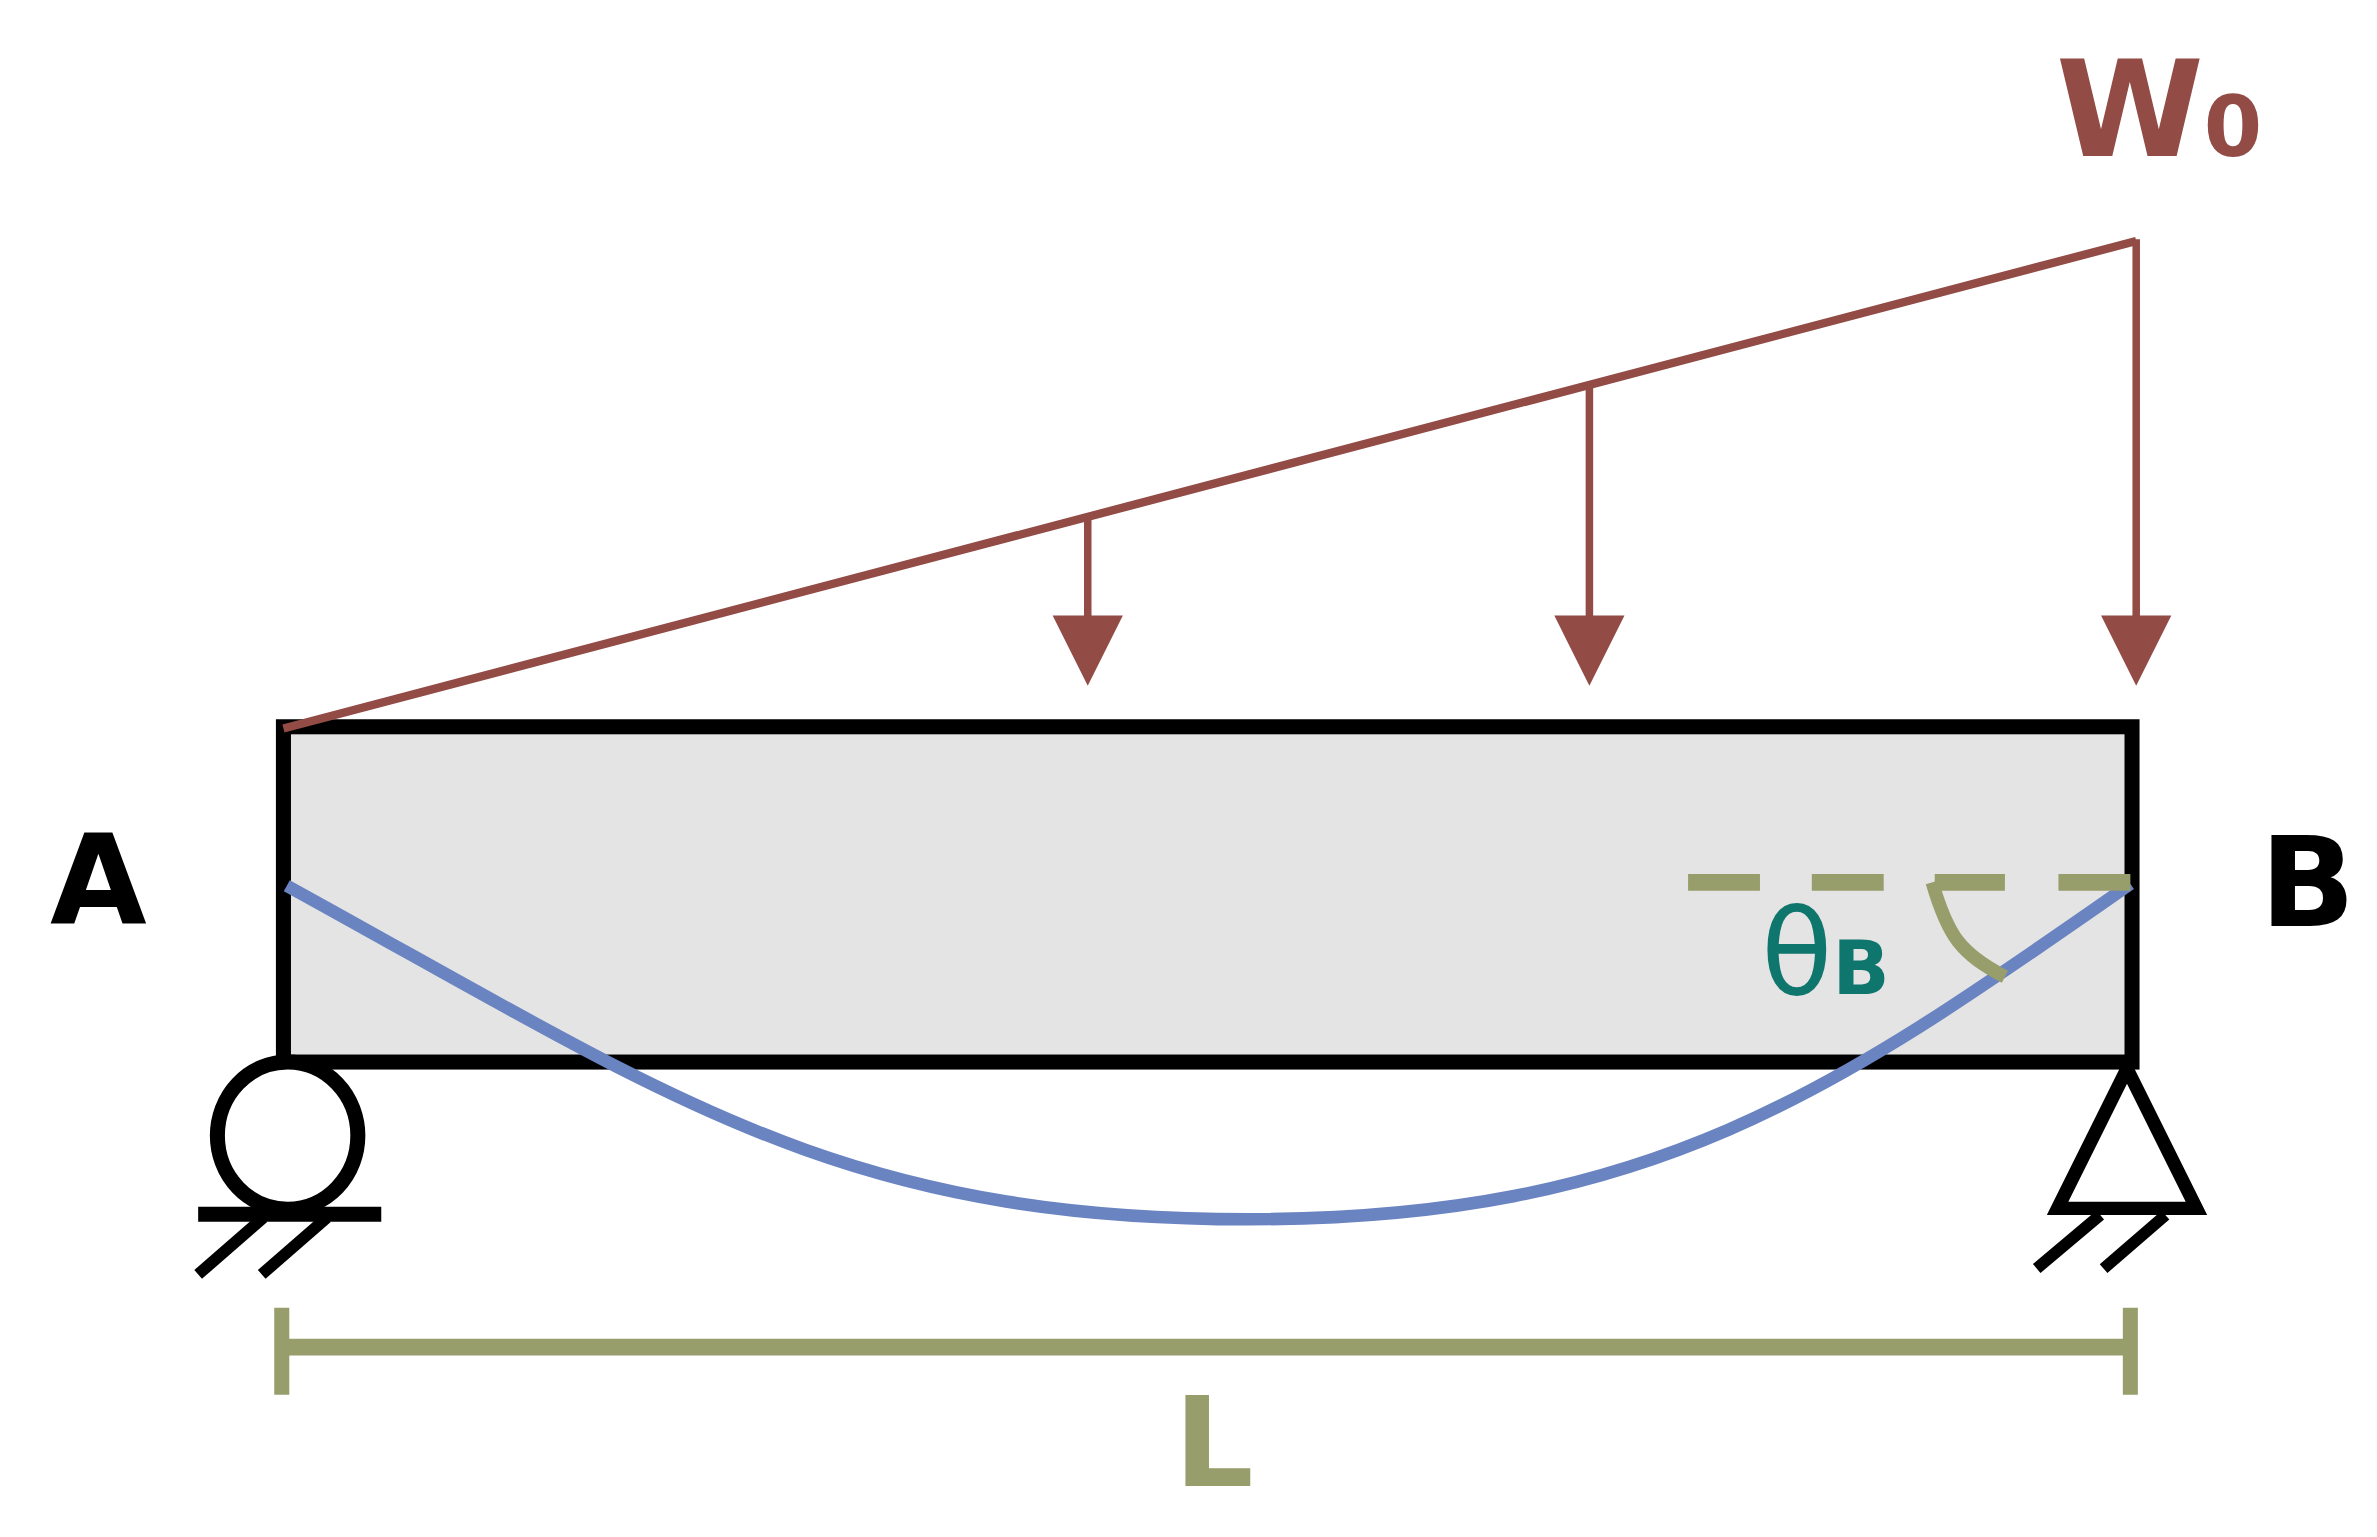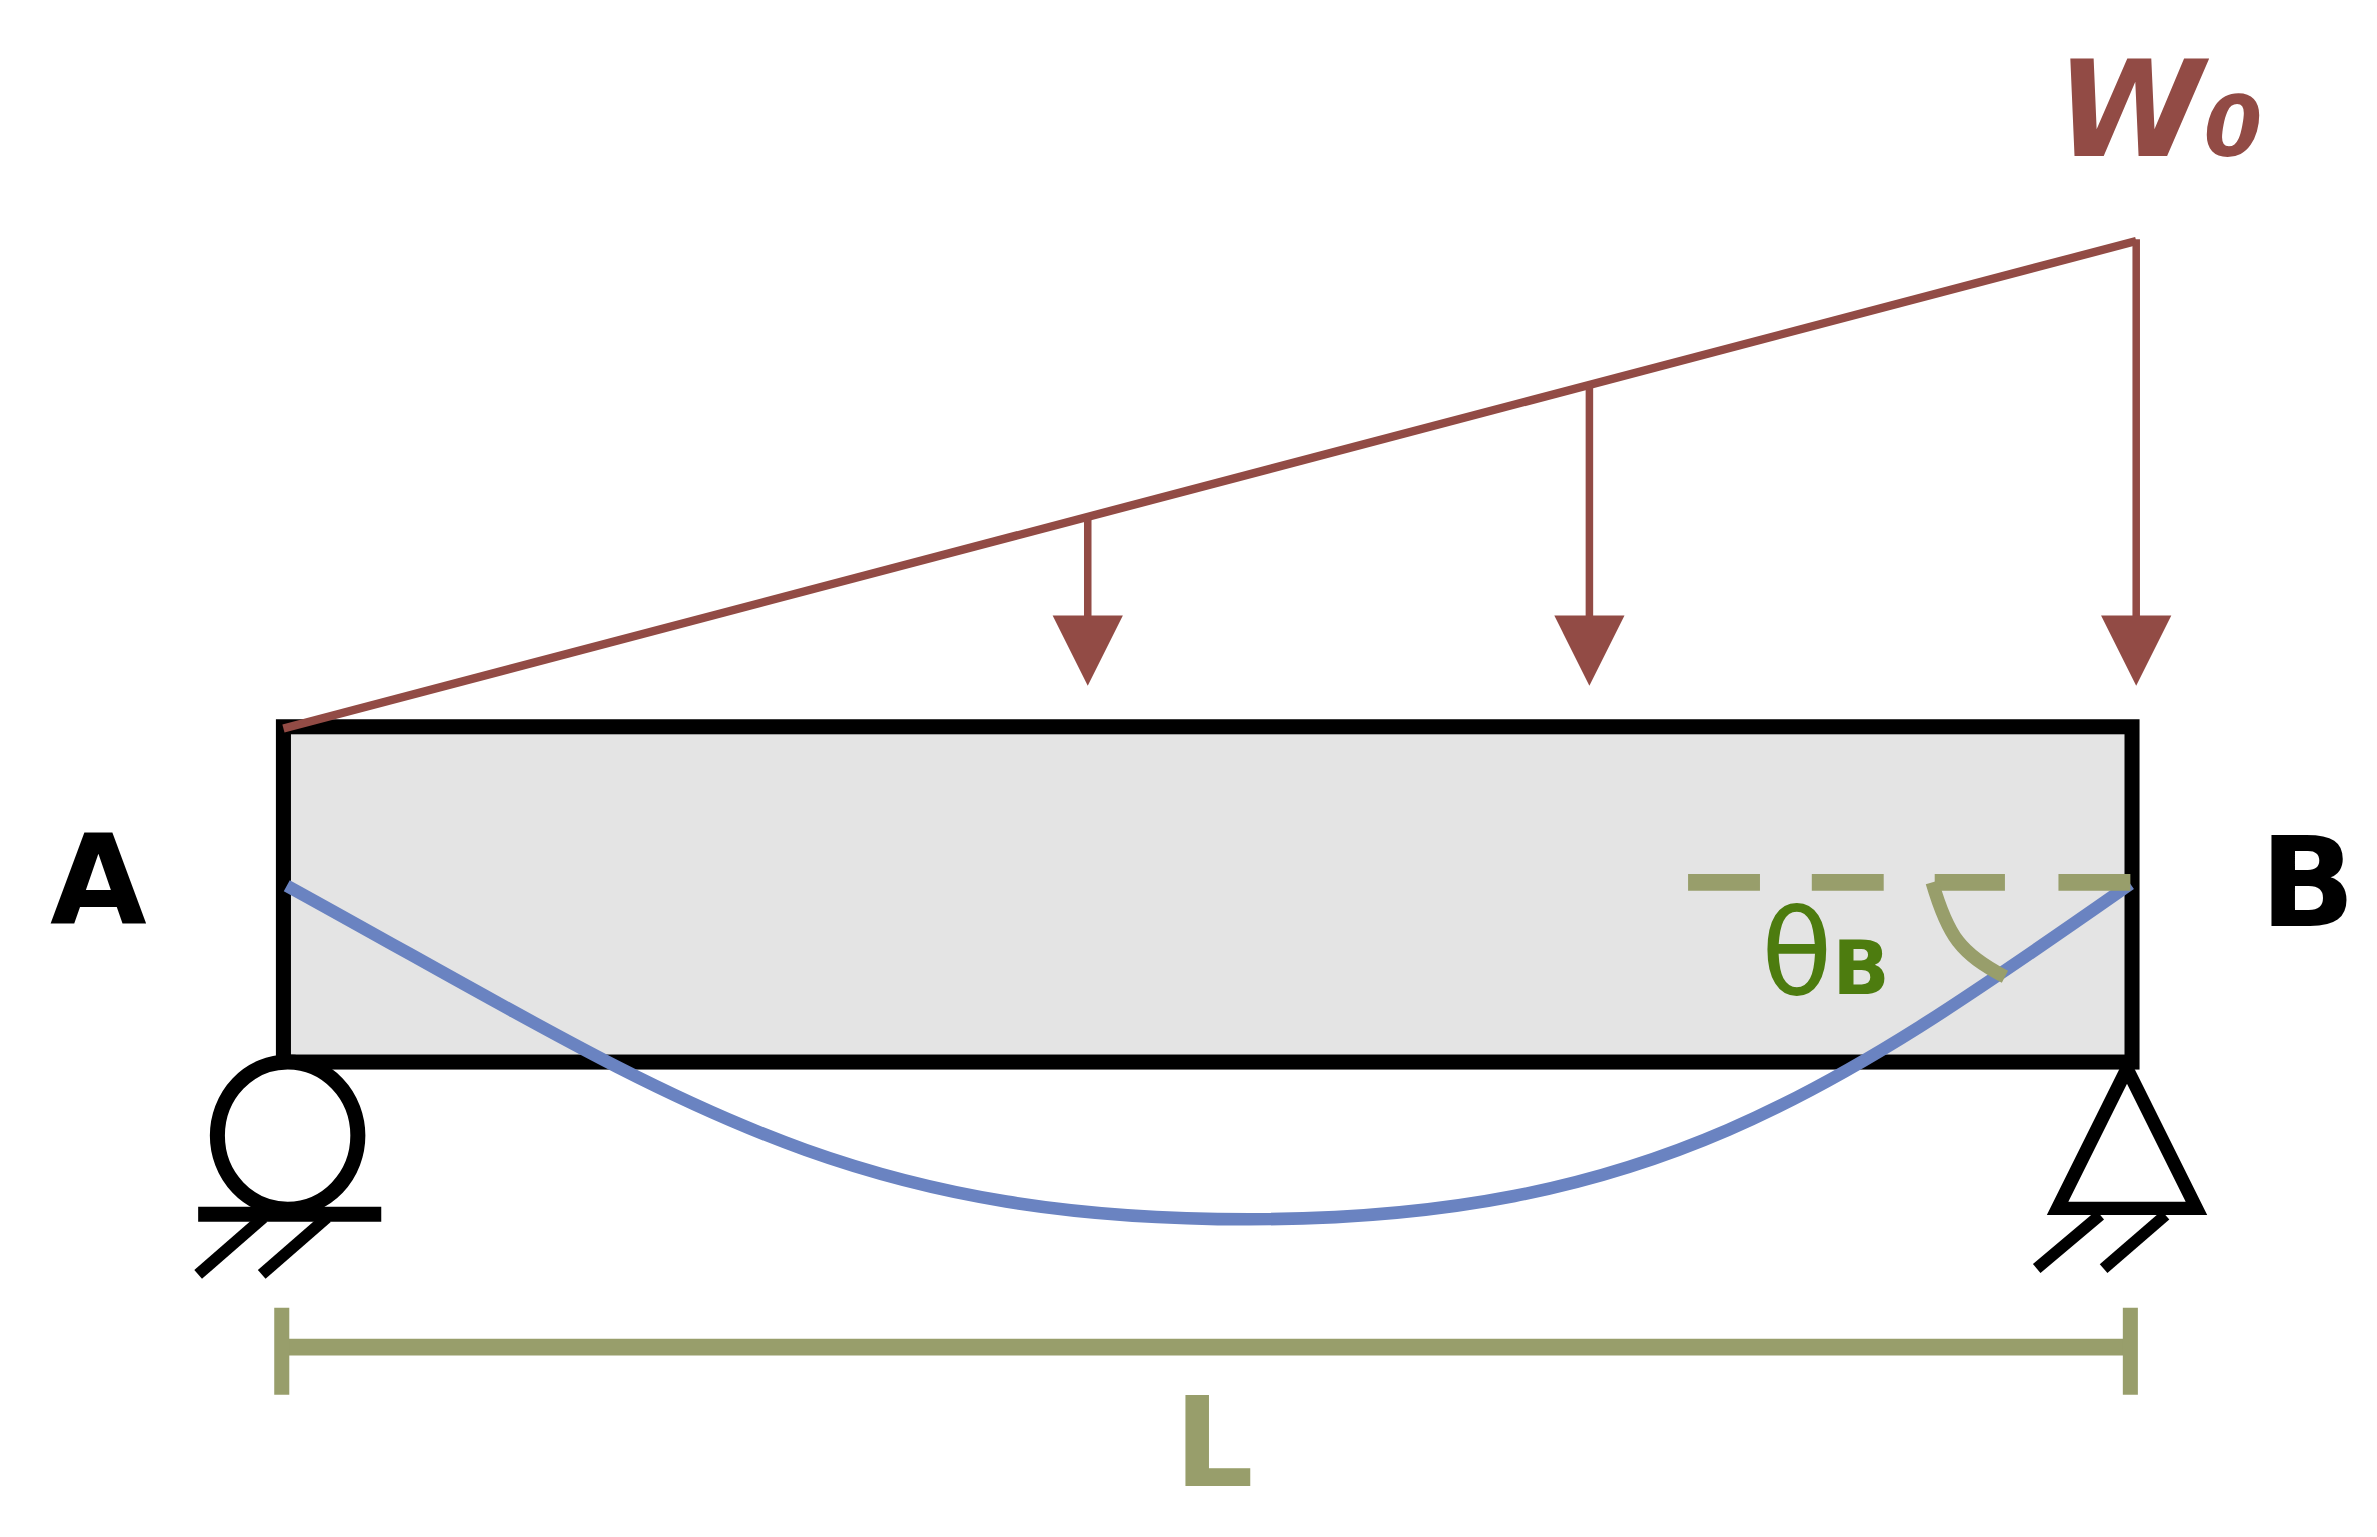--- a/index.html
+++ b/index.html
@@ -53,22 +53,22 @@
     <line x1="337" y1="1611" x2="2548" y2="1611" stroke-width="20"></line>
     <line x1="337" y1="1564" x2="337" y2="1668" stroke-width="18"></line>
     <line x1="2548" y1="1564" x2="2548" y2="1668" stroke-width="18"></line>
   </g>
 </svg>
 
 <div class="lbl" style="position:absolute; left:50px; top:818px; font-size:125px; line-height:125px; color:#000;">A</div>
 
 <div class="lbl" style="position:absolute; left:2260px; top:820px; font-size:125px; line-height:125px; color:#000;">B</div>
 
-<div class="lbl" style="position:absolute; left:2056px; top:43px; color:#924B45; line-height:1; white-space:nowrap;font-style:italic;">
+<div class="lbl" style="position:absolute; left:2056px; top:43px; color:#924B45; line-height:1; white-space:nowrap;">
   <span style="font-size:134px;">W</span><span style="font-size:84px;">0</span>
 </div>
 
-<div class="lbl" style="position:absolute; left:1761px; top:895px; color:#4d7c0f; line-height:1; white-space:nowrap;">
+<div class="lbl" style="position:absolute; left:1761px; top:895px; color:#0f766e; line-height:1; white-space:nowrap;">
   <span style="font-size:117px; font-weight:normal;">θ</span><span style="font-size:75px;">B</span>
 </div>
 
 <div class="lbl" style="position:absolute; left:1174px; top:1380px; font-size:125px; line-height:125px; color:#989E6B;">L</div>
 
 
 </body></html>

